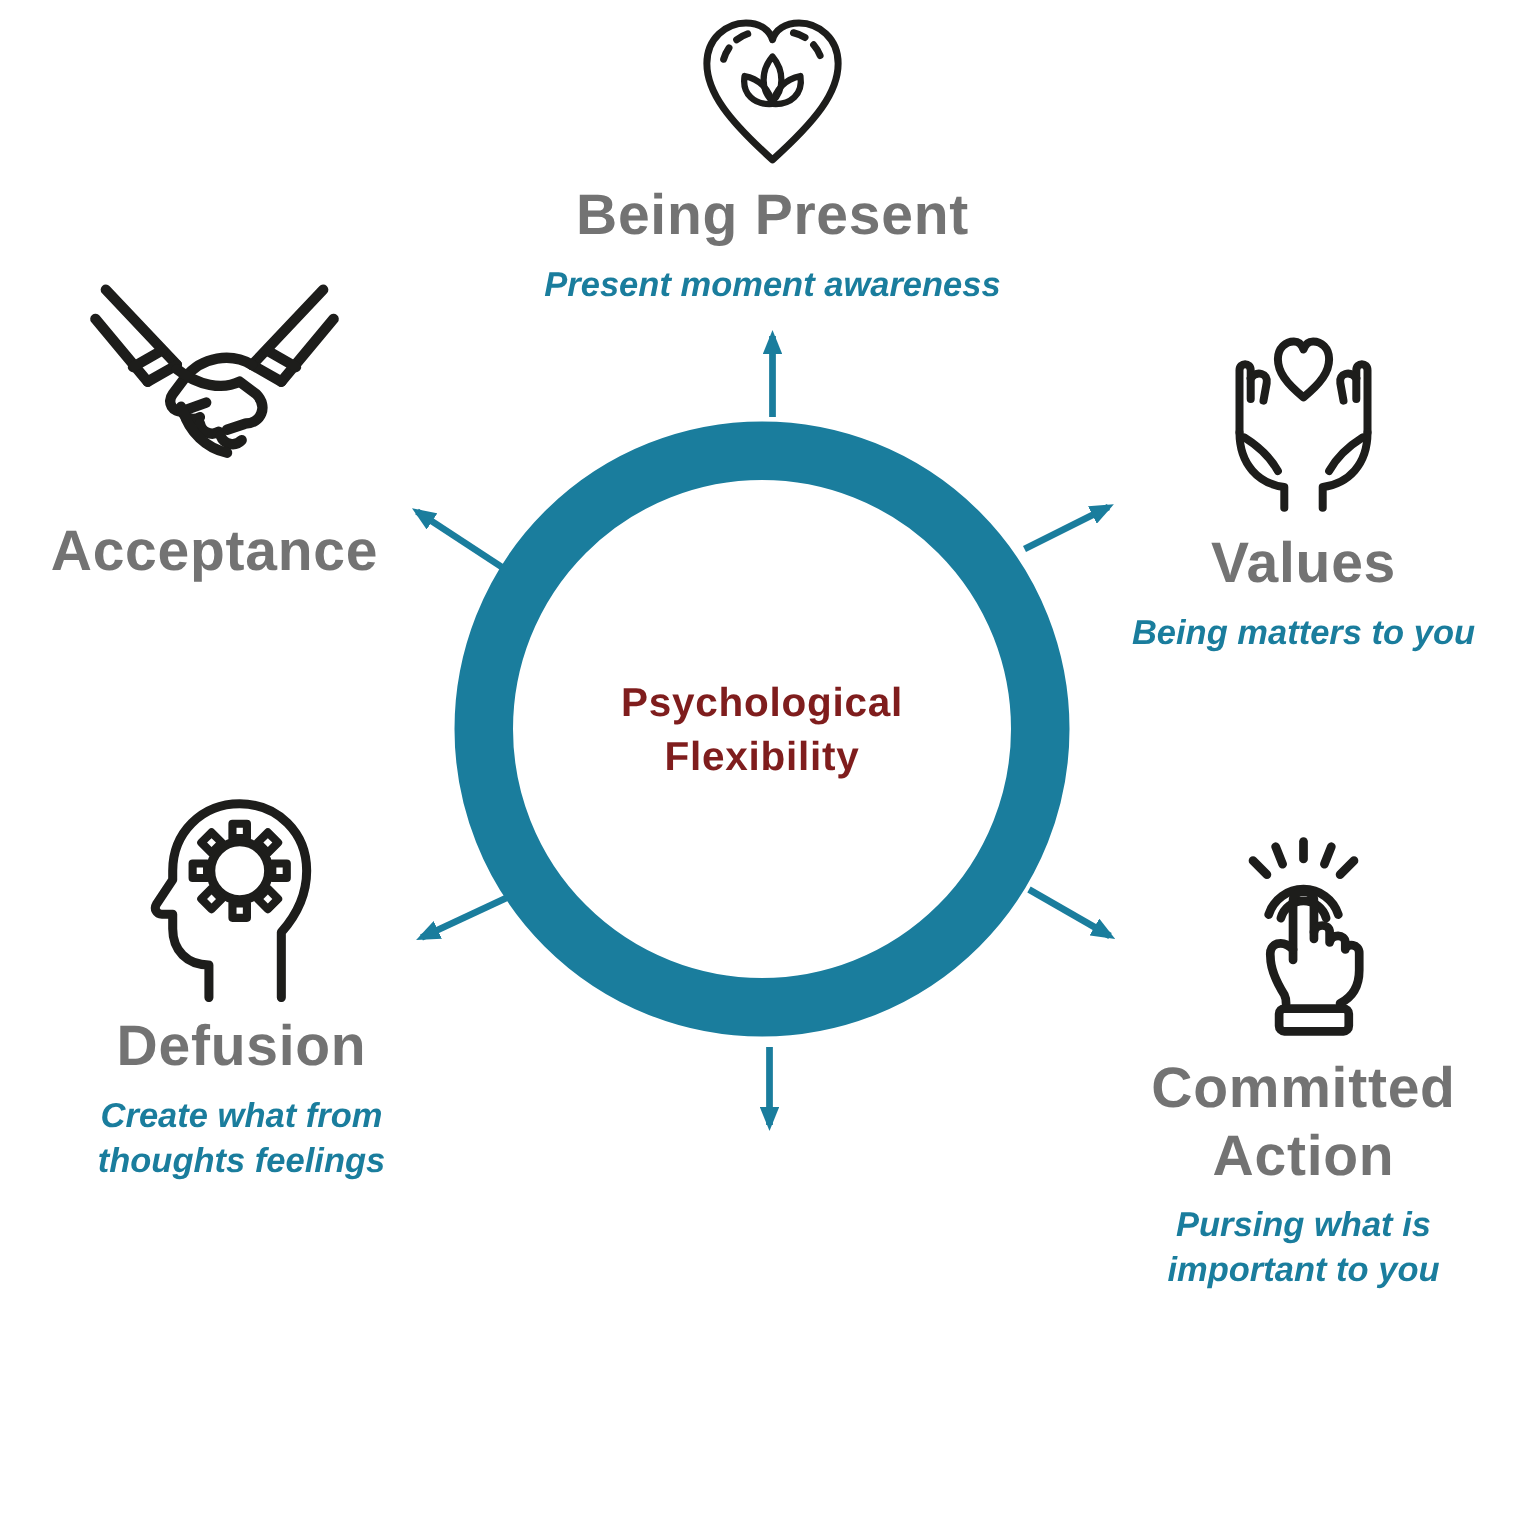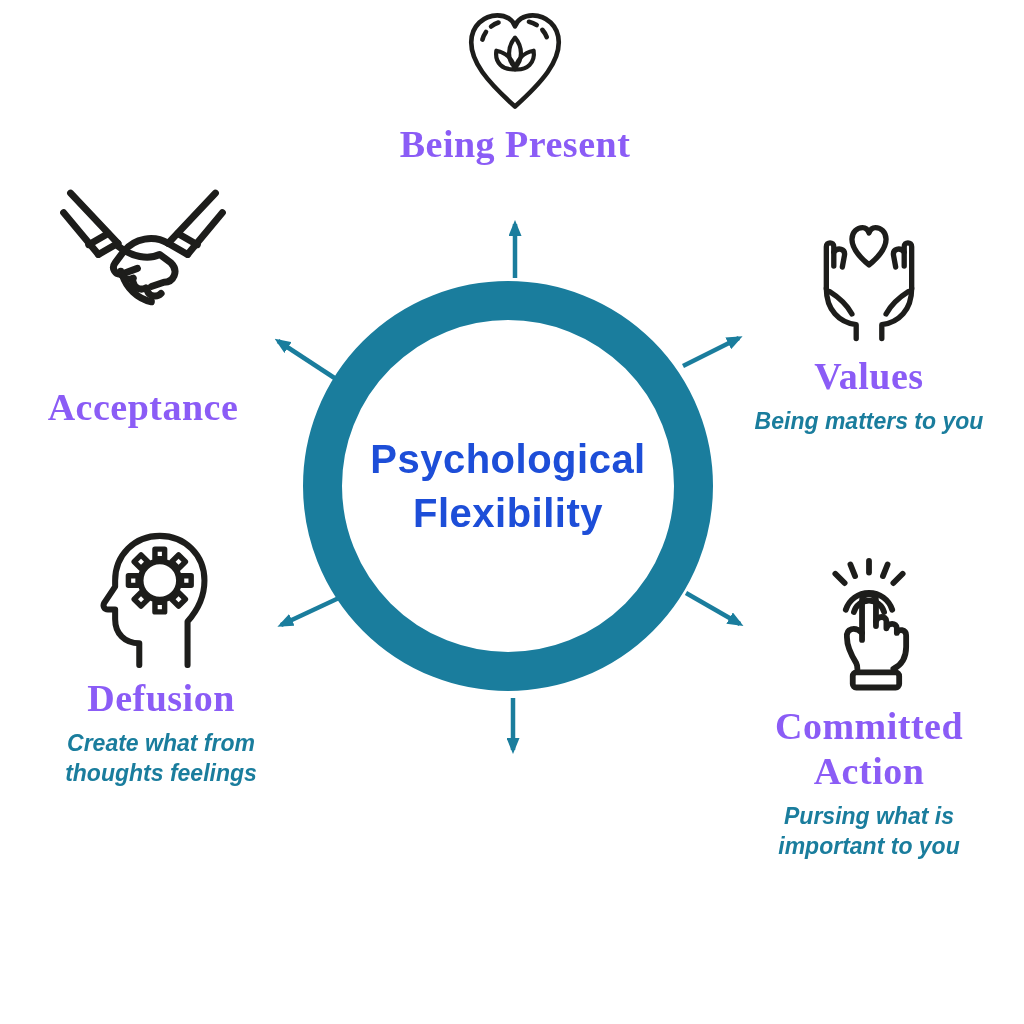--- a/index.html
+++ b/index.html
@@ -9,39 +9,39 @@
   }
   .arrows{position:absolute;left:0;top:0;width:1024px;height:1024px;pointer-events:none;}
   .arrows line{stroke:#1a7d9d;stroke-width:4.5;}
 
   .center-circle{
     position:absolute;left:303px;top:281px;width:410px;height:410px;
     box-sizing:border-box;border:39px solid #1a7d9d;border-radius:50%;
     background:#ffffff;display:flex;align-items:center;justify-content:center;
   }
   .center-title{
-    font-size:40px;font-weight:800;color:#1d4ed8;line-height:1.35;
+    font-size:27px;font-weight:800;color:#7f1d1d;line-height:1.35;
     text-align:center;white-space:pre-line;letter-spacing:.5px;
   }
 
   .node{position:absolute;display:flex;flex-direction:column;align-items:center;text-align:center;}
   .node .icon{display:block;line-height:0;}
   .node .icon svg{stroke:#1d1d1b;fill:none;stroke-linecap:round;stroke-linejoin:round;}
   .node-title{
-    color:#8b5cf6;font-weight:800;font-size:38px;line-height:1.18;
-    white-space:pre-line;margin-top:8px;letter-spacing:.5px;font-family:Liberation Serif, serif;
+    color:#737373;font-weight:800;font-size:38px;line-height:1.18;
+    white-space:pre-line;margin-top:8px;letter-spacing:.5px;
   }
   .node-subtitle{
     color:#1a7d9d;font-style:italic;font-weight:600;font-size:23px;line-height:1.32;
     white-space:pre-line;margin-top:7px;
   }
 
   .node-being-present{left:287px;top:6px;width:456px;}
   .node-values{left:718px;top:218px;width:302px;}
-  .node-acceptance{left:2px;top:182px;width:282px;gap:39px;}
+  .node-acceptance{left:2px;top:182px;width:282px;}
   .node-defusion{left:18px;top:522px;width:286px;}
   .node-committed-action{left:716px;top:556px;width:306px;}
   .node-self-as-context{left:290px;top:758px;width:446px;}
 </style>
 </head>
 <body>
 
 <div class="canvas">
 
   <svg class="arrows" viewBox="0 0 1024 1024">
@@ -68,20 +68,21 @@
       <svg width="112" height="108" viewBox="0 0 120 116" stroke-width="5">
         <path d="M60 108 C29 80 13 60 13 39 C13 21 27 10 41 10 C51 10 58 15 60 22 C62 15 69 10 79 10 C93 10 107 21 107 39 C107 60 91 80 60 108 Z"></path>
         <path d="M25 36 A27 27 0 0 1 45 17" stroke-dasharray="9 8"></path>
         <path d="M75 17 A27 27 0 0 1 95 36" stroke-dasharray="9 8"></path>
         <path d="M60 34 C51.5 44 51.5 58 60 66 C68.5 58 68.5 44 60 34 Z" stroke-width="4.5"></path>
         <path d="M40 48 C38 61 47 69 60 68 C58 58 51 50 40 48 Z" stroke-width="4.5"></path>
         <path d="M80 48 C82 61 73 69 60 68 C62 58 69 50 80 48 Z" stroke-width="4.5"></path>
       </svg>
     </span>
     <div class="node-title">Being Present</div>
+    <div class="node-subtitle">Present moment awareness</div>
   </div>
 
   <div class="node node-values">
     <span class="icon">
       <svg width="128" height="128" viewBox="0 0 120 120" stroke-width="5">
         <path d="M60 44 C49 35 44 28 44 20 C44 13 49 9 54 9 C57 9 59 11 60 14 C61 11 63 9 66 9 C71 9 76 13 76 20 C76 28 71 35 60 44 Z"></path>
         <g>
           <path d="M20 66 L20 27 C20 22 27 22 27 27 L27 45"></path>
           <path d="M27 32 C31 27 38 29 37 35 L35 46"></path>
           <path d="M20 66 C20 86 32 98 48 100 L48 113"></path>

